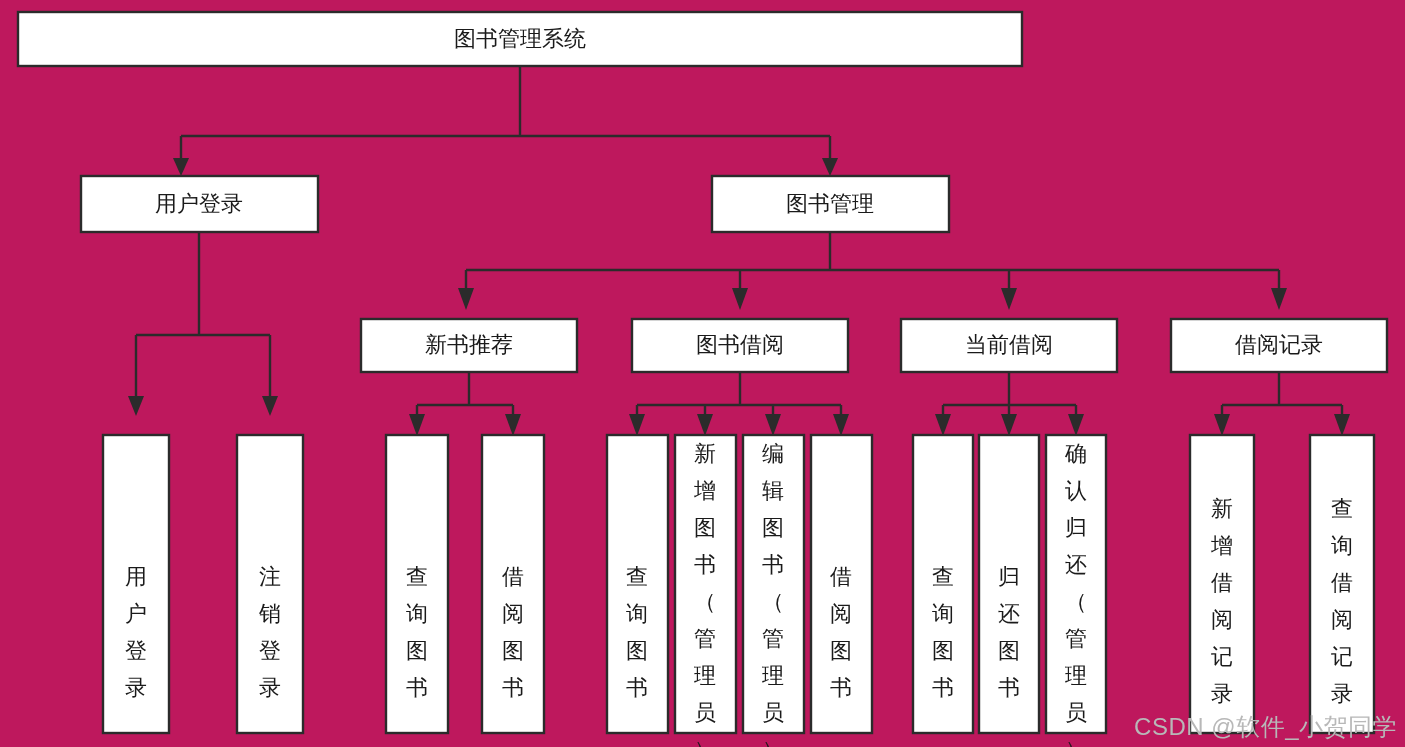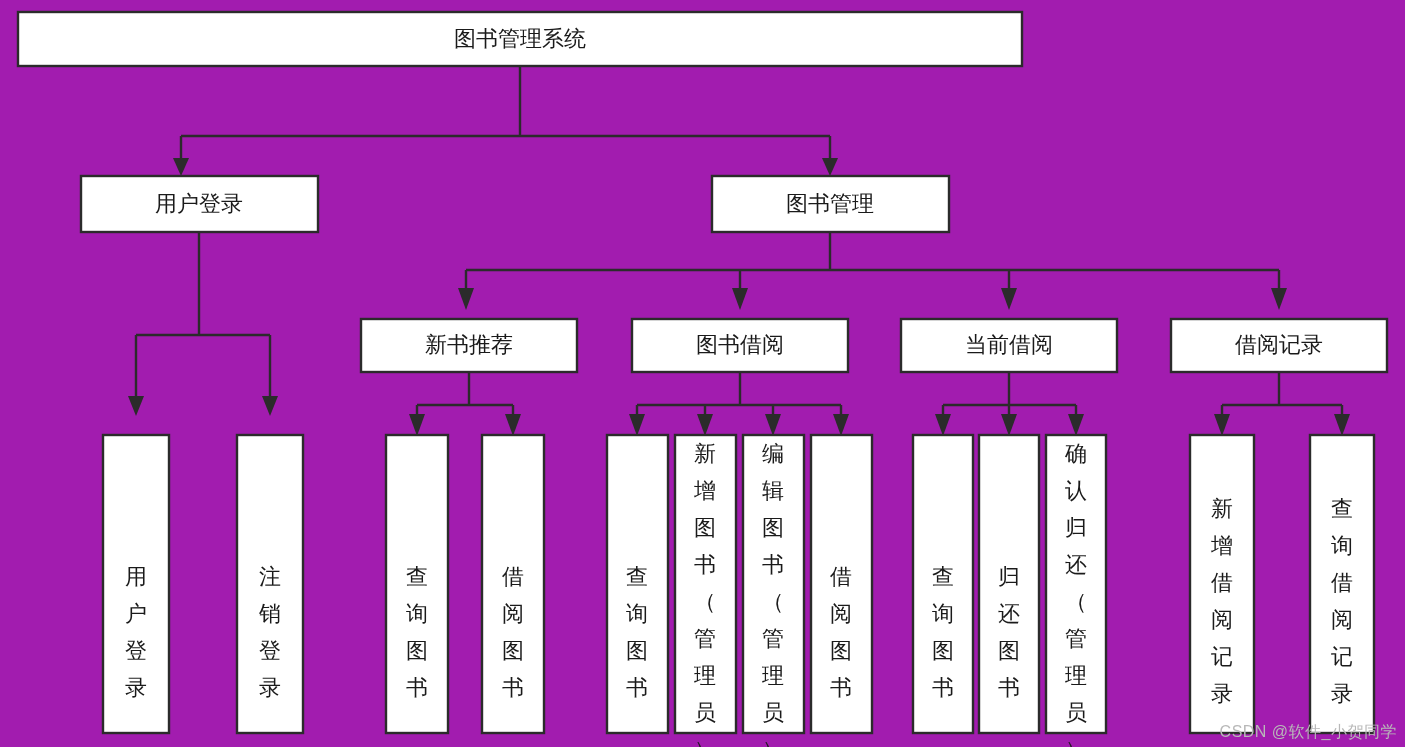--- a/index.html
+++ b/index.html
@@ -10,21 +10,21 @@
   body {
     width: 1405px;
     height: 747px;
     font-family: "Liberation Sans", "DejaVu Sans", sans-serif;
     overflow: hidden;
   }
   #diagram-root {
     position: relative;
     width: 1405px;
     height: 747px;
-    background: #a21caf;
+    background: #be185d;
   }
   svg#tree-svg {
     position: absolute;
     left: 0;
     top: 0;
     width: 1405px;
     height: 747px;
     display: block;
   }
   .node-box {
@@ -54,21 +54,21 @@
     fill: #1a1a1a;
     font-family: "Liberation Sans", "DejaVu Sans", sans-serif;
     font-size: 22px;
     text-anchor: middle;
   }
   .watermark {
     position: absolute;
     right: 8px;
     bottom: 4px;
     font-family: "Liberation Sans", "DejaVu Sans", sans-serif;
-    font-size: 16px;
+    font-size: 24px;
     color: #b8b8b8;
     letter-spacing: 0.5px;
     white-space: nowrap;
     user-select: none;
   }
 </style>
 </head>
 <body>
 
 <div id="diagram-root">

